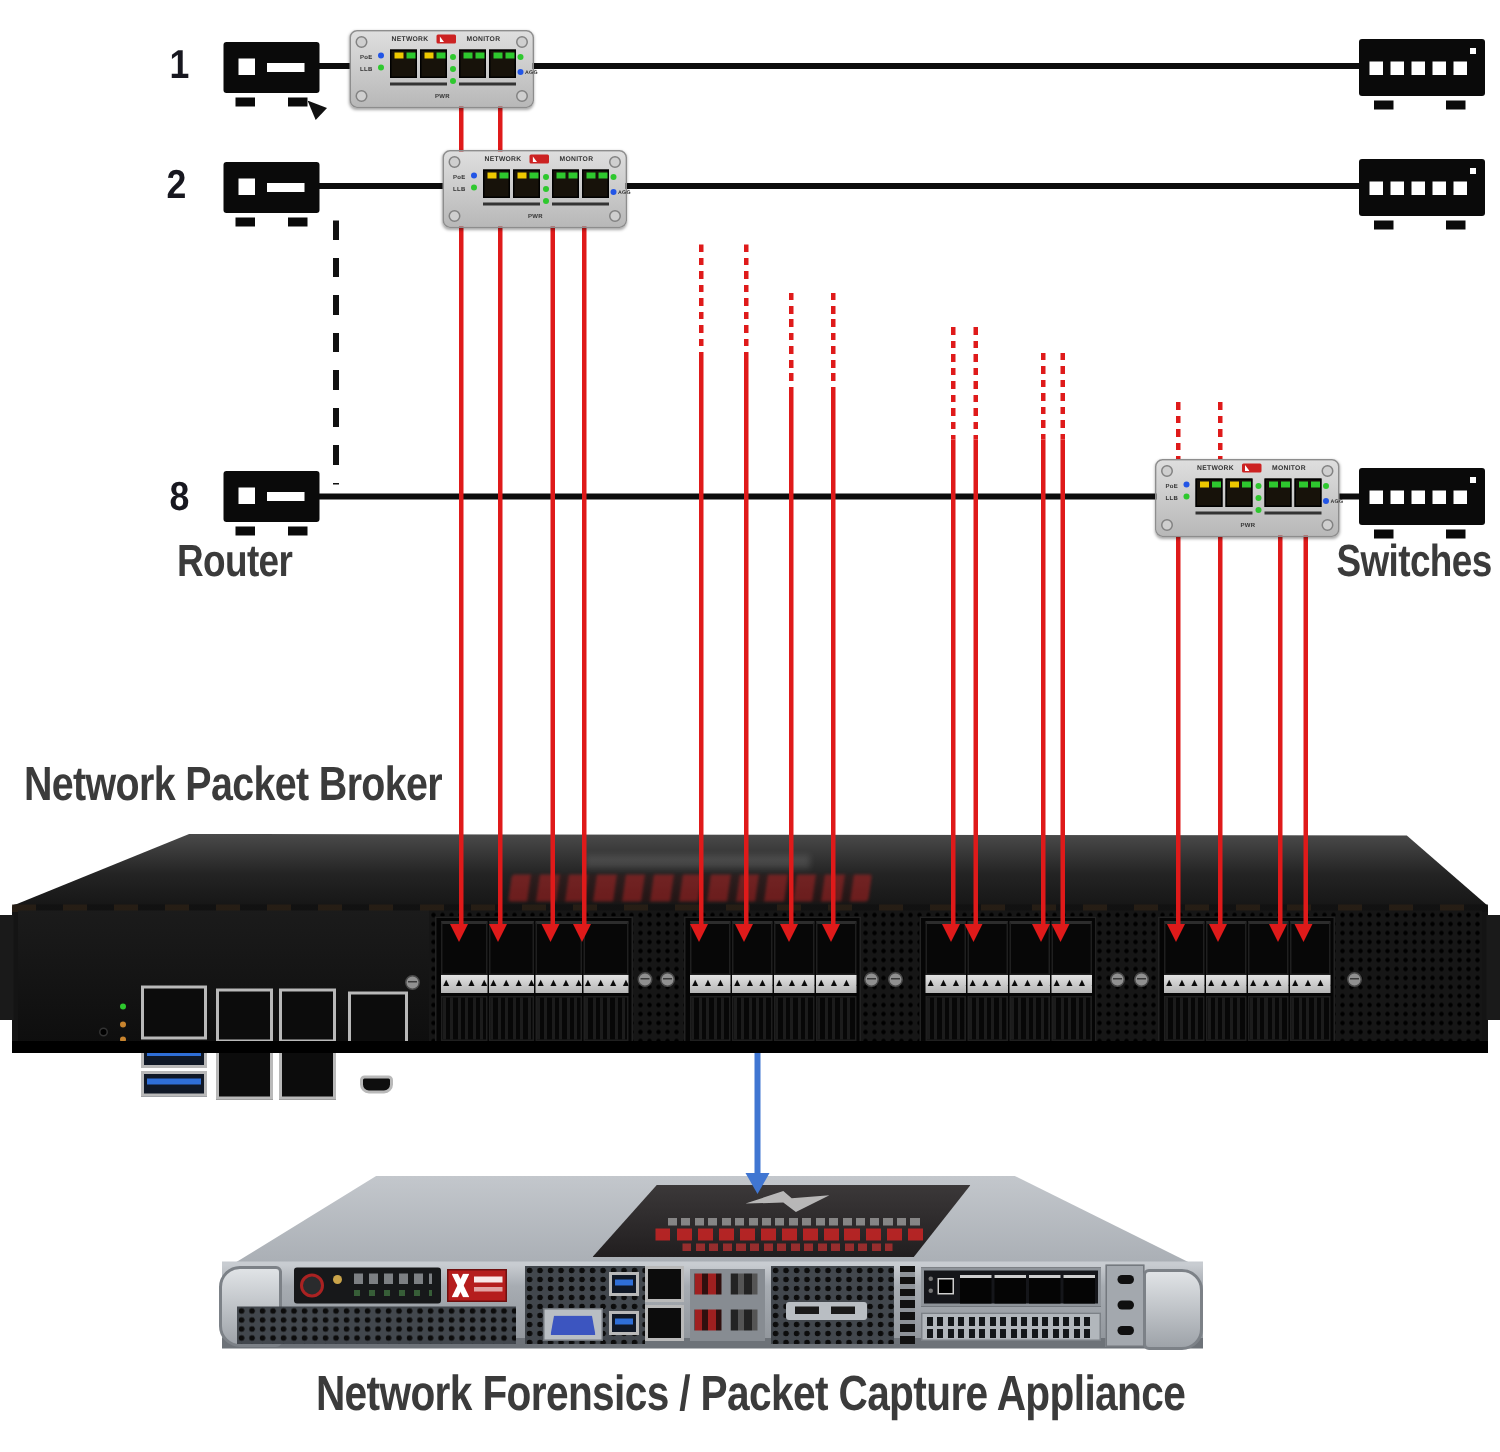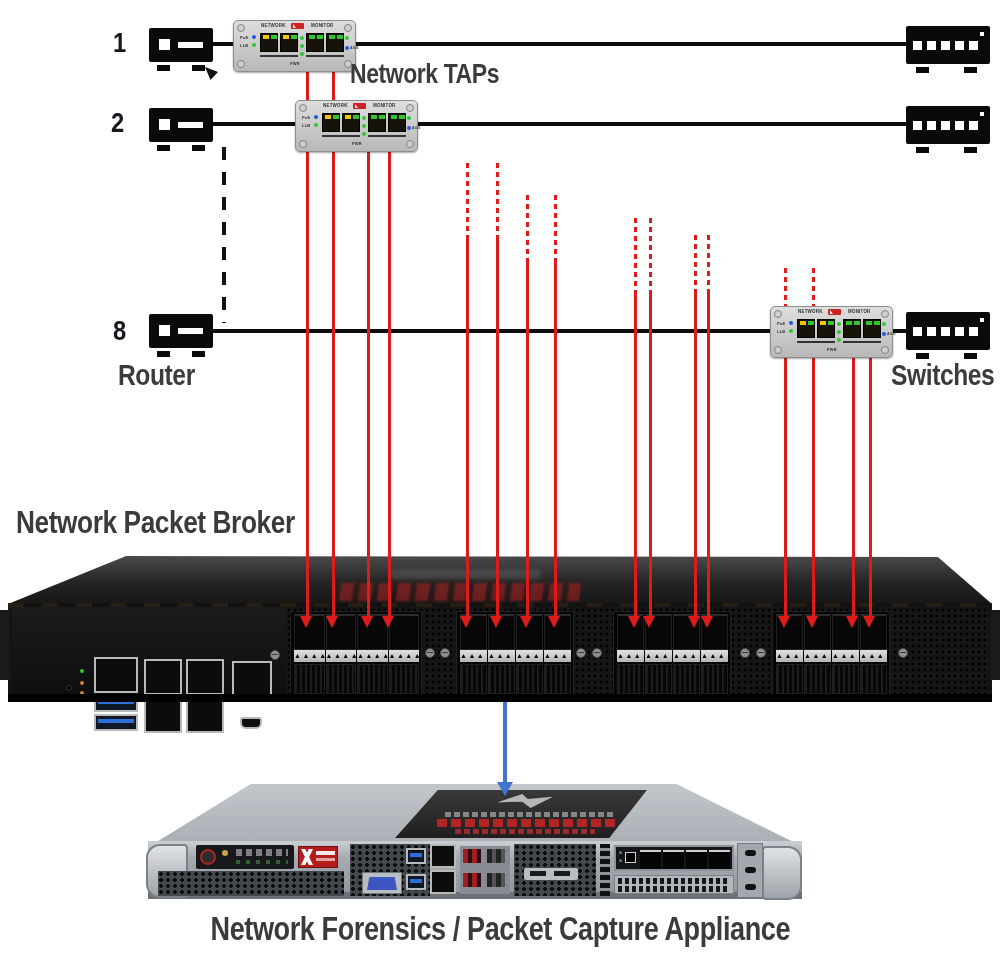--- a/index.html
+++ b/index.html
@@ -48,22 +48,20 @@
 </style>
 </head>
 <body>
 
 <div id="canvas">
 
   <div class="num" style="left:113px;top:28px;">1</div>
   <div class="num" style="left:111px;top:108px;">2</div>
   <div class="num" style="left:113px;top:316px;">8</div>
 
-  <div class="abs" style="left:350px;top:58px;font-size:28px;z-index:8;">
-    <span class="cond">Network TAPs</span></div>
   <div class="abs" style="left:118px;top:358px;font-size:30px;">
     <span class="cond">Router</span></div>
   <div class="abs" style="left:891px;top:358px;font-size:30px;">
     <span class="cond">Switches</span></div>
   <div class="abs" style="left:0;right:0;top:910px;font-size:33px;text-align:center;">
     <span class="cond" style="transform-origin:center;transform:scaleX(.82);">Network Forensics / Packet Capture Appliance</span></div>
   <div class="abs" style="left:16px;top:504px;font-size:32px;">
     <span class="cond">Network Packet Broker</span></div>
 
   <div class="abs vdash" style="left:222px;top:147px;height:176px;"></div>

